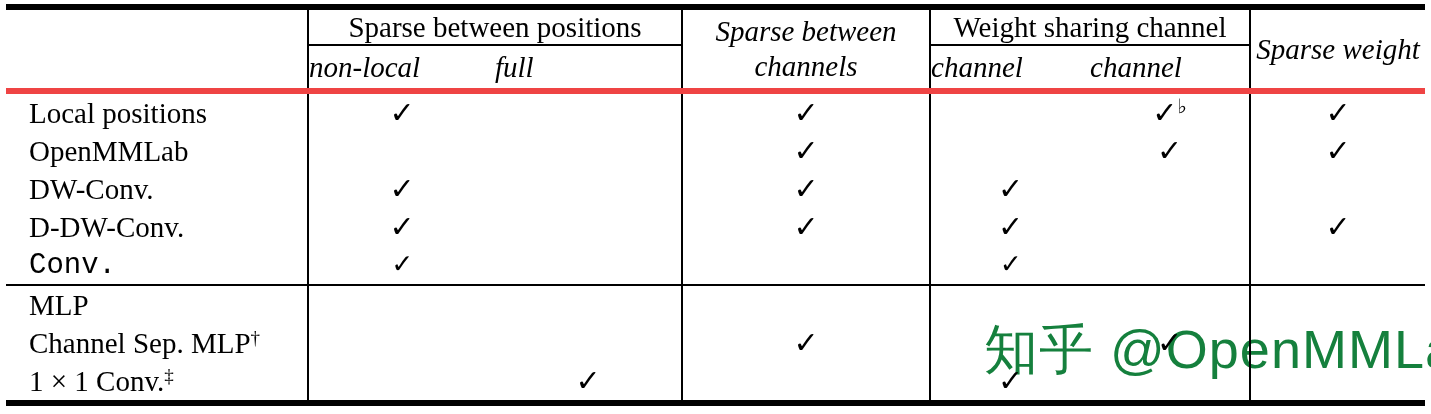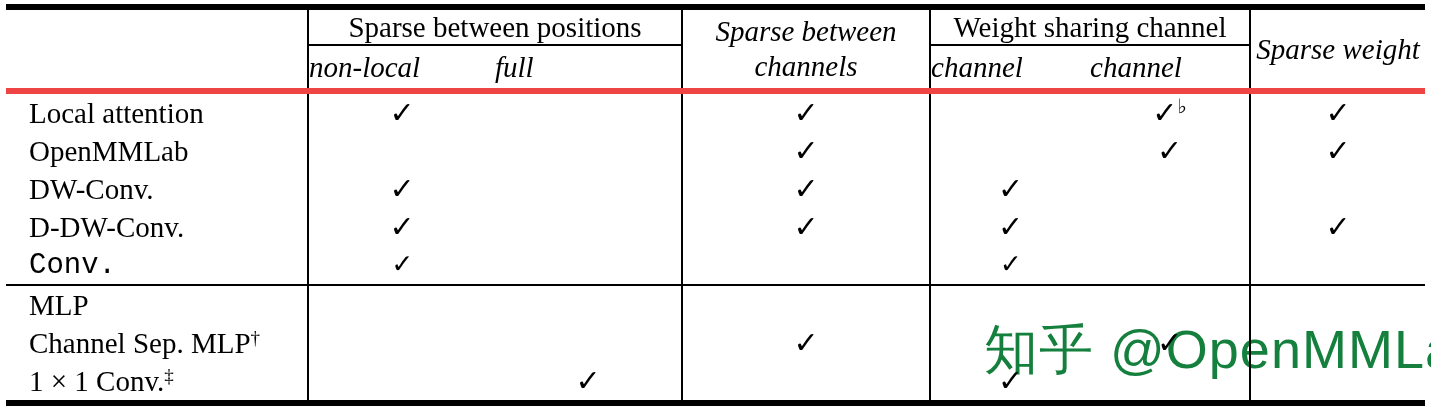--- a/index.html
+++ b/index.html
@@ -95,21 +95,21 @@
       </tr>
       <tr class="sub-row">
         <th class="bl hdr-bottom">non-local</th>
         <th class="hdr-bottom">full</th>
         <th class="bl hdr-bottom">channel</th>
         <th class="hdr-bottom">channel</th>
       </tr>
     </thead>
     <tbody>
         <tr>
-          <th class="rowlabel">Local attention</th>
+          <th class="rowlabel">Local positions</th>
           <td class="check bl">✓</td>
           <td class="check"></td>
           <td class="check bl">✓</td>
           <td class="check bl"></td>
           <td class="check">✓<sup class="flat">♭</sup></td>
           <td class="check bl">✓</td>
         </tr>
         <tr>
           <th class="rowlabel">OpenMMLab</th>
           <td class="check bl"></td>

